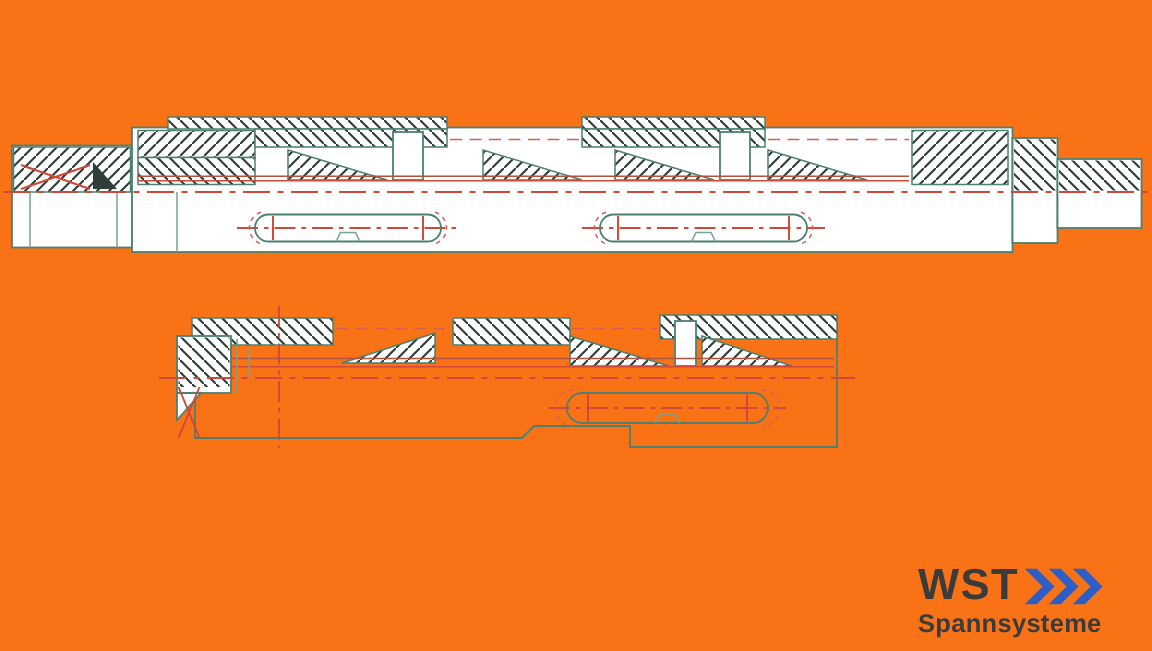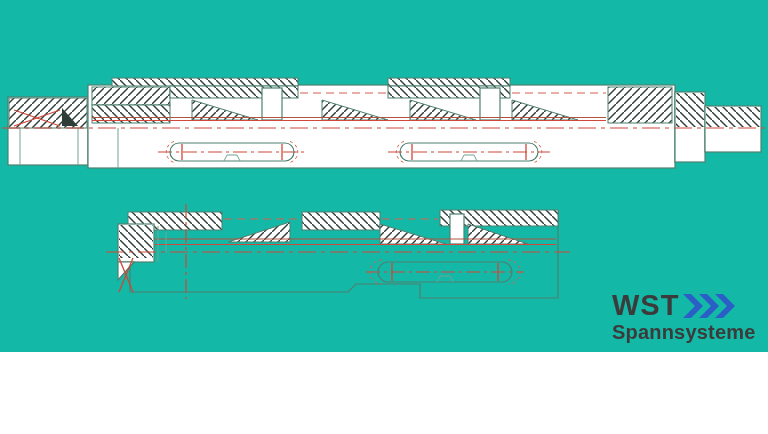--- a/index.html
+++ b/index.html
@@ -1,19 +1,19 @@
 <!DOCTYPE html>
 <html><head>
 <meta charset="utf-8">
 <style>
   html,body{margin:0;padding:0;}
   #stage{
     position:relative;
-    width:768px;height:352px;
-    background:#14b8a6;
+    width:768px;height:434px;
+    background:#f97316;
     overflow:hidden;
     font-family:"Liberation Sans", sans-serif;
   }
   #cad{position:absolute;left:0;top:0;}
   
   .ol   {stroke:#4d8070;stroke-width:1.2;fill:none;}        
   .olf  {stroke:#4d8070;stroke-width:1.2;fill:#ffffff;}     
   .thin {stroke:#74a392;stroke-width:1;fill:none;}          
   .cl   {stroke:#cf4838;stroke-width:1.2;fill:none;stroke-dasharray:18 5 4 5;} 
   .clv  {stroke:#cf4838;stroke-width:1.2;fill:none;stroke-dasharray:14 4 3 4;}
@@ -27,21 +27,21 @@
   .logo{
     position:absolute;right:10px;bottom:10px;
     width:146px;text-align:left;line-height:1;
   }
   .logo-row{display:flex;align-items:center;gap:4px;}
   .logo-brand{
     font-size:29px;font-weight:900;color:#3b3b3b;
     letter-spacing:1px;font-family:"Liberation Sans",sans-serif;
   }
   .logo-sub{
-    font-size:20px;font-weight:bold;color:#3b3b3b;
+    font-size:17px;font-weight:bold;color:#3b3b3b;
     letter-spacing:0.2px;margin-top:2px;
     font-family:"Liberation Sans",sans-serif;
   }
 </style>
 </head>
 <body>
 
 <div id="stage">
 
 <svg id="cad" width="768" height="434" viewBox="0 0 768 434">

